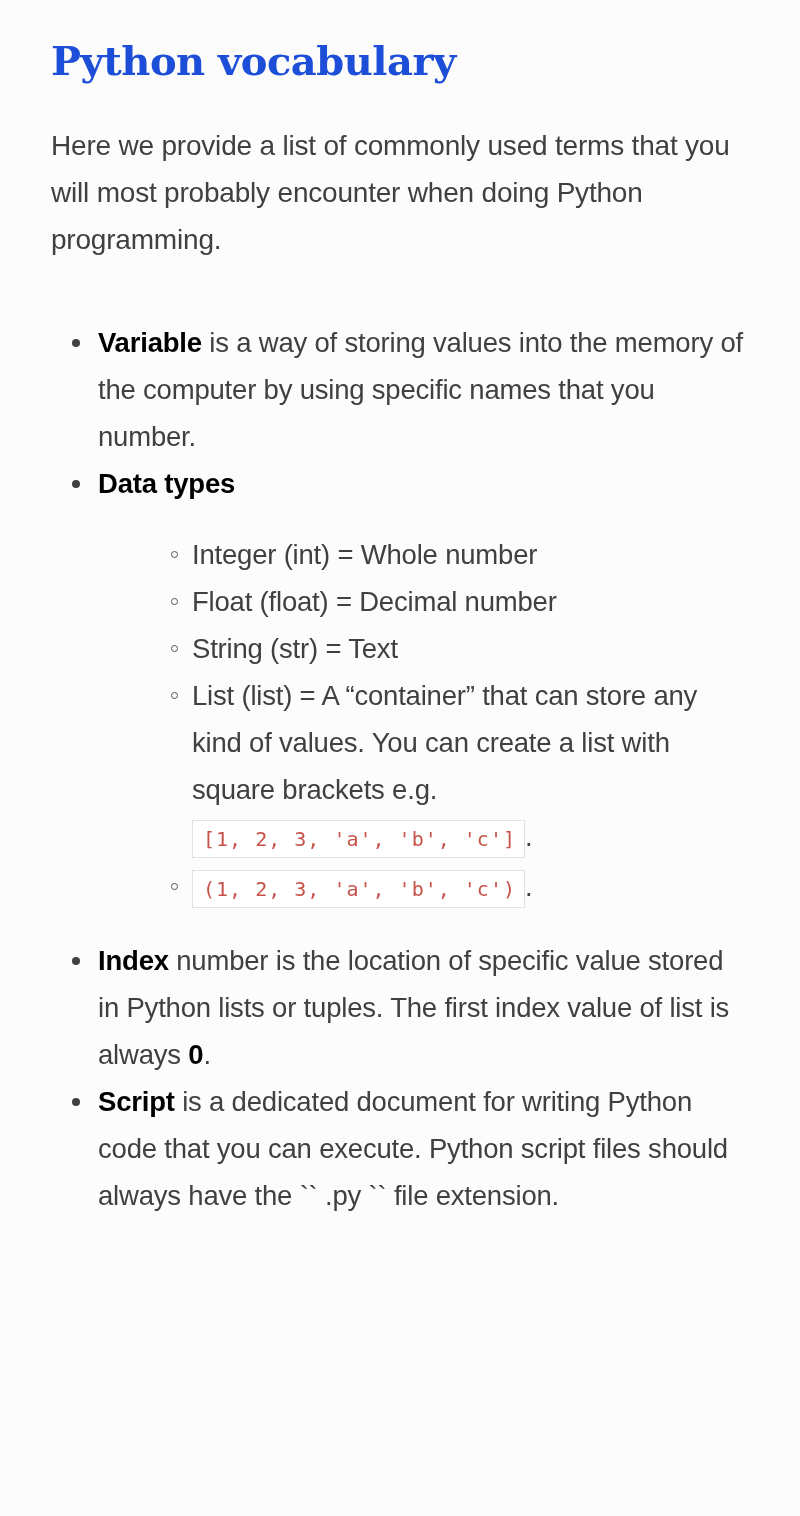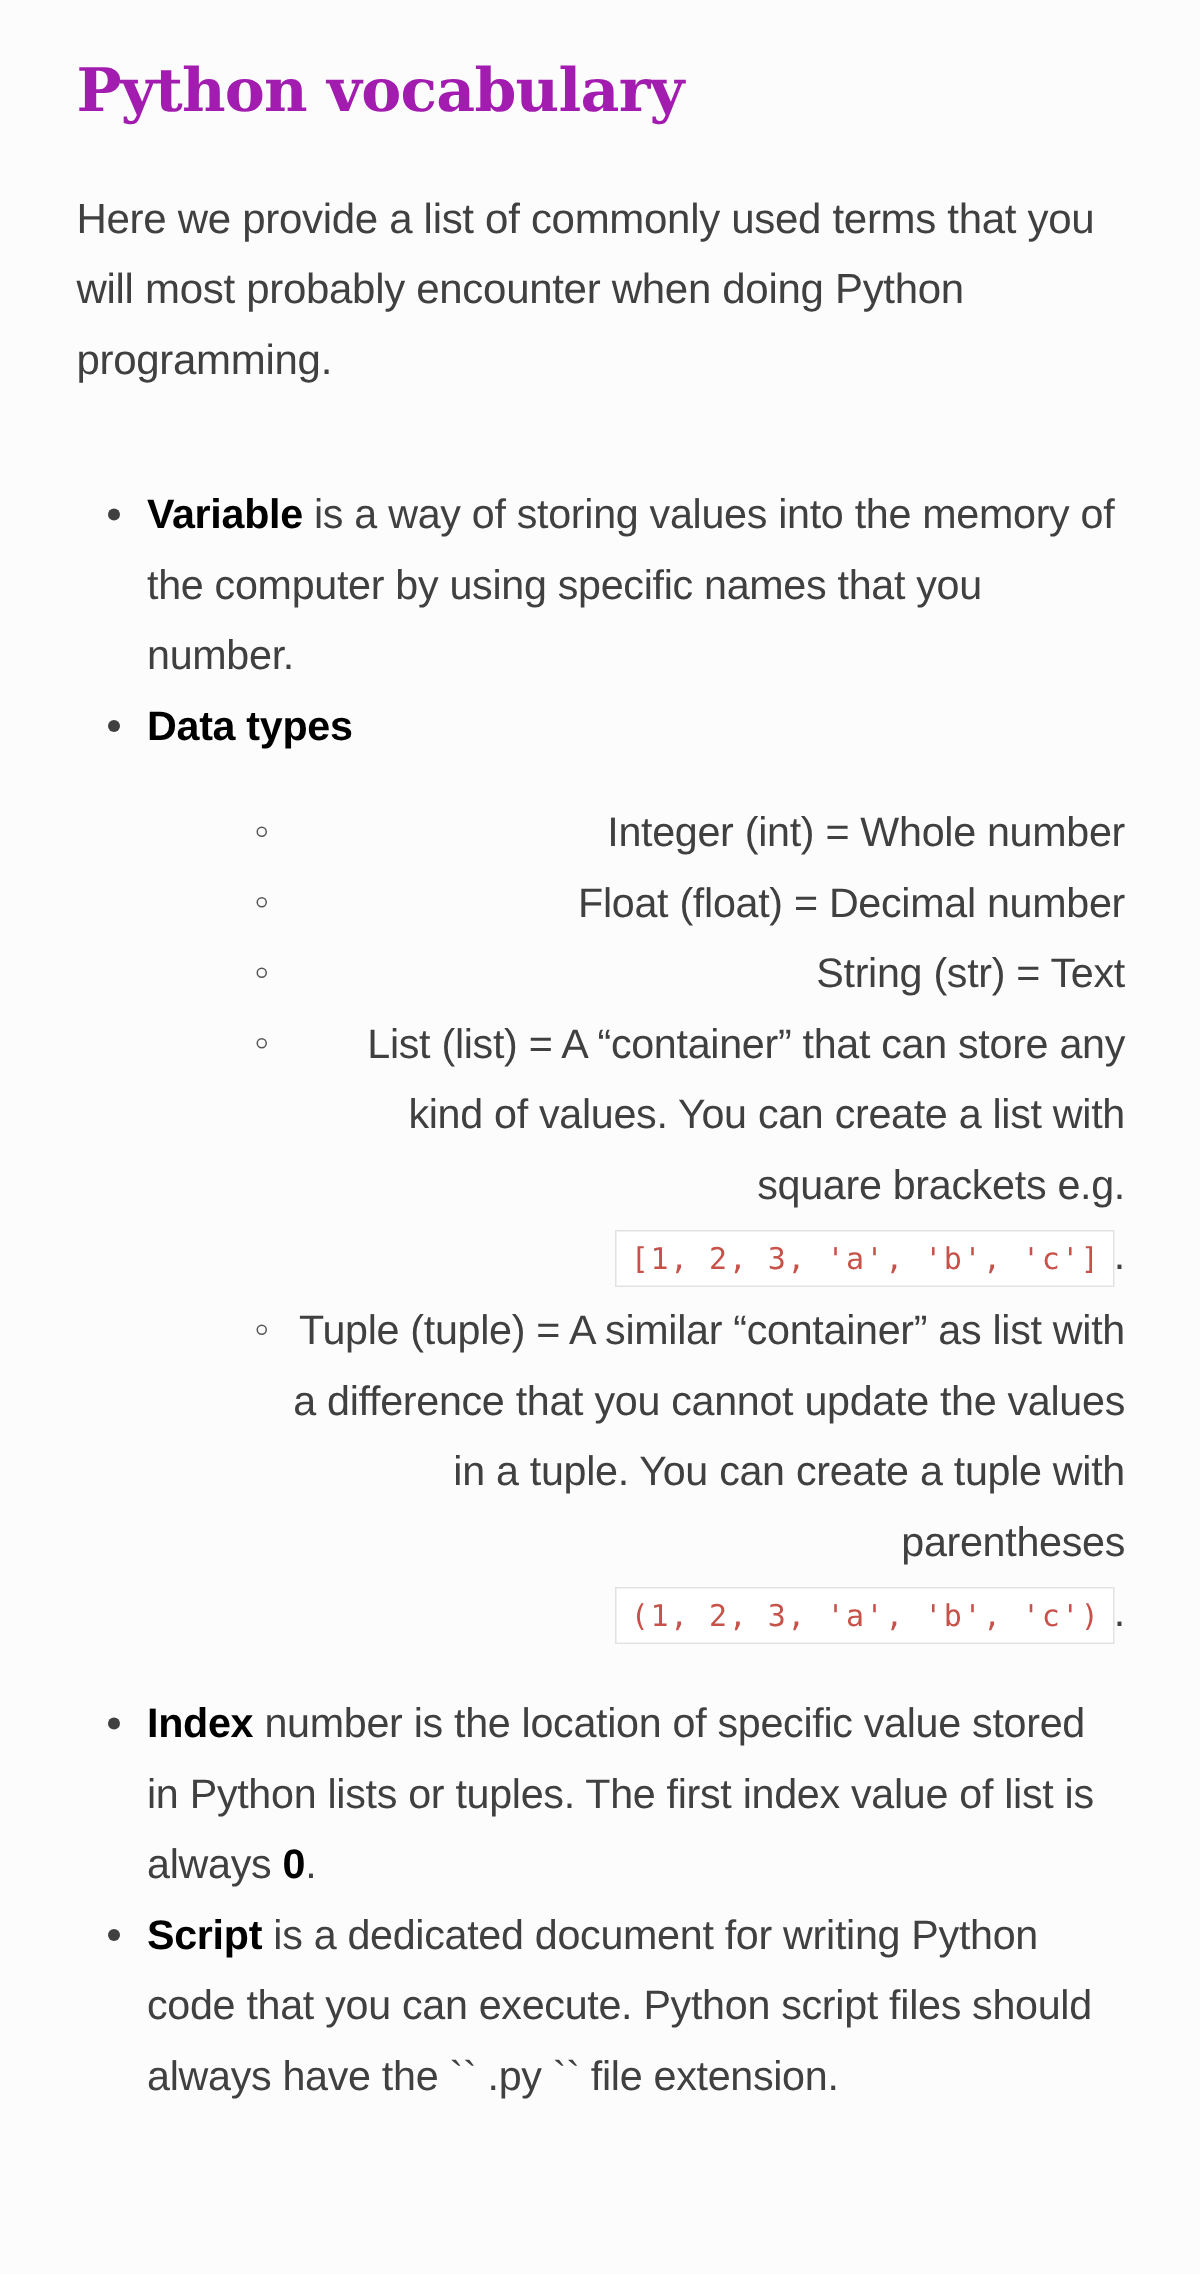--- a/index.html
+++ b/index.html
@@ -15,21 +15,21 @@
       font-family: "Liberation Sans", "DejaVu Sans", sans-serif;
     }
     .page {
       padding: 0 50px 0 51px;
     }
     h1 {
       font-family: "DejaVu Serif", "Liberation Serif", serif;
       font-weight: bold;
       font-size: 40px;
       letter-spacing: -0.5px;
-      color: #a21caf;
+      color: #1d4ed8;
       margin: 0;
       padding-top: 35px;
       line-height: 52px;
     }
     .intro {
       font-size: 28px;
       line-height: 47px;
       margin: 35px 0 0 0;
       color: #404040;
       letter-spacing: -0.2px;
@@ -59,21 +59,20 @@
     ul.sub {
       list-style: none;
       margin: 24px 0 24px 0;
       padding: 0 0 0 94px;
     }
     ul.sub > li {
       position: relative;
       font-size: 27.5px;
       line-height: 47px;
       letter-spacing: -0.2px;
-      text-align: right;
     }
     .bullet-circle {
       position: absolute;
       left: -21px;
       top: 20px;
       width: 7px;
       height: 7px;
       border-radius: 50%;
       border: 1.3px solid #555;
       box-sizing: border-box;
@@ -125,21 +124,20 @@
           <span class="bullet-circle"></span>
           <span>String (str) = Text</span>
         </li>
         <li>
           <span class="bullet-circle"></span>
           <span>List (list) = A “container” that can store any kind of values. You can create a list with square brackets e.g.</span>
           <span class="code-line"><code>[1, 2, 3, 'a', 'b', 'c']</code><span>.</span></span>
         </li>
         <li>
           <span class="bullet-circle"></span>
-          <span>Tuple (tuple) = A similar “container” as list with a difference that you cannot update the values in a tuple. You can create a tuple with parentheses</span>
           <span class="code-line"><code>(1, 2, 3, 'a', 'b', 'c')</code><span>.</span></span>
         </li>
       </ul>
     </li>
 
     <li class="after-sub">
       <span class="bullet-disc"></span>
       <b>Index</b><span> number is the location of specific value stored in Python lists or tuples. The first index value of list is always </span><b>0</b><span>.</span>
     </li>
 

